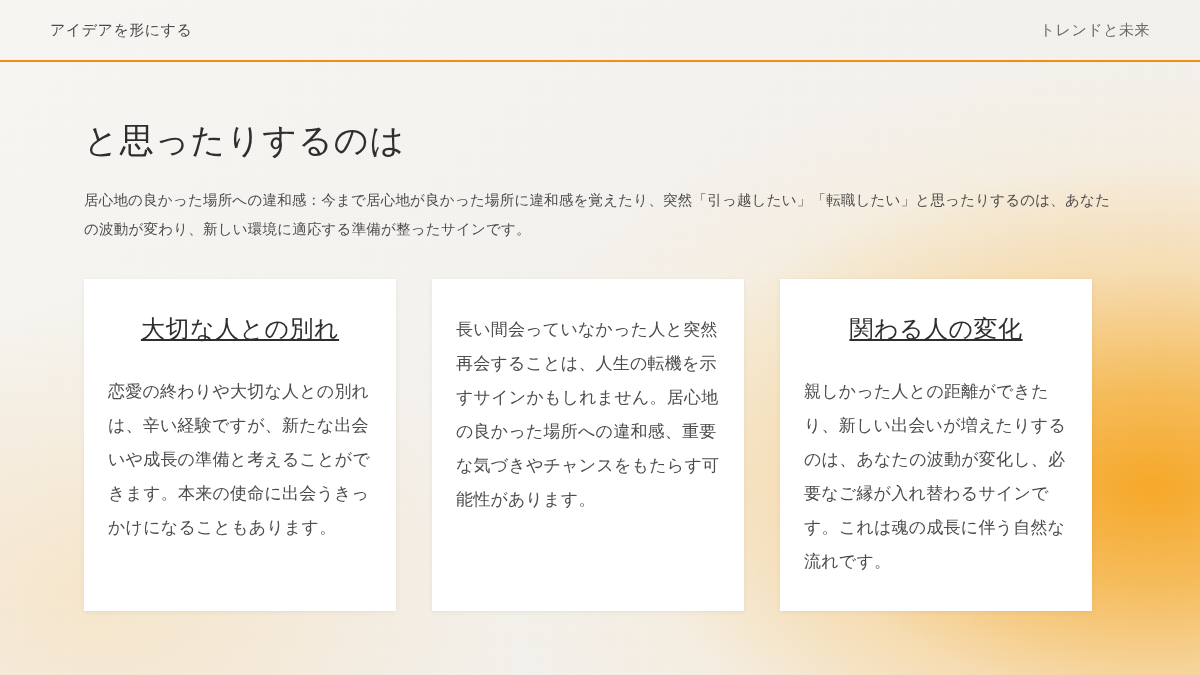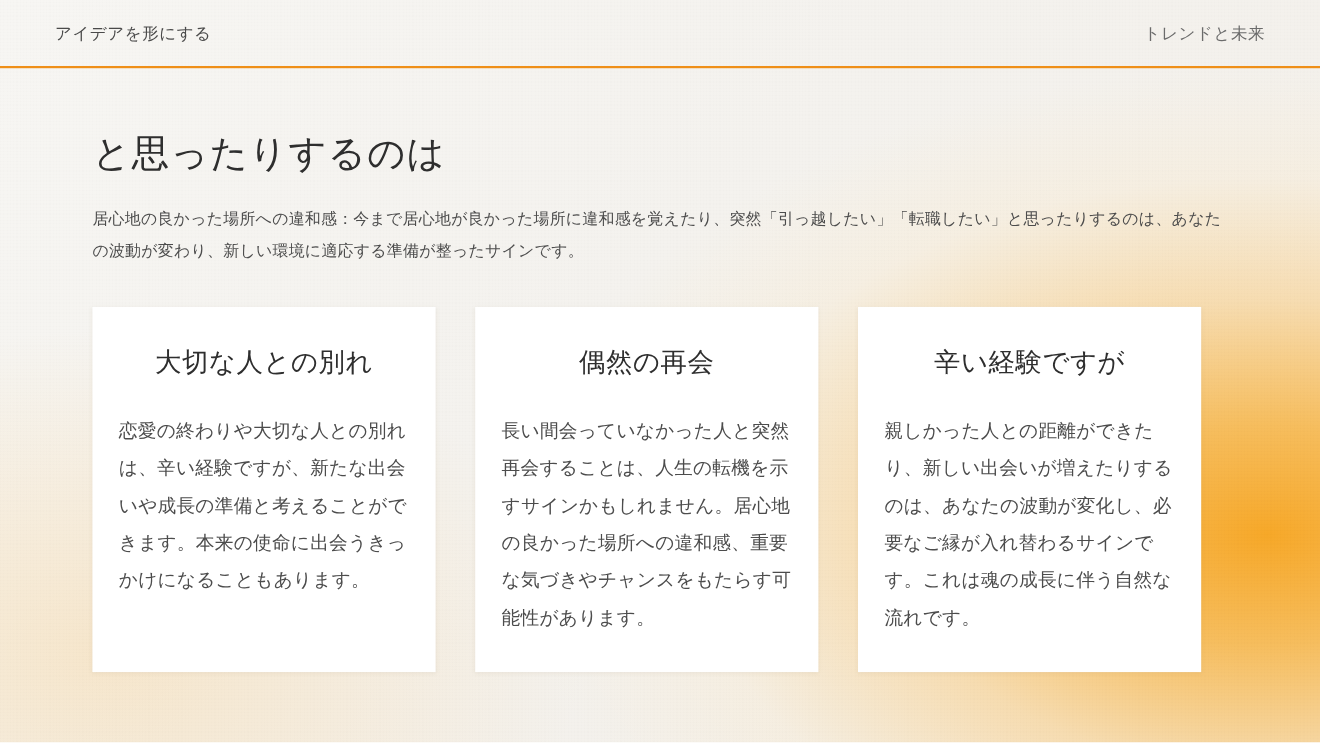--- a/index.html
+++ b/index.html
@@ -105,20 +105,21 @@
     display: flex;
     flex-direction: column;
   }
   .card-title {
     text-align: center;
     font-size: 24px;
     font-weight: 400;
     color: #2e2e2e;
     letter-spacing: 0.5px;
     margin-bottom: 30px;
+    text-decoration: underline;
   }
   .card-body {
     font-size: 17px;
     line-height: 2.0;
     color: #4c4c4c;
     letter-spacing: 0.2px;
   }
 </style>
 </head>
 <body>
@@ -137,24 +138,23 @@
     <p class="lead">居心地の良かった場所への違和感：今まで居心地が良かった場所に違和感を覚えたり、突然「引っ越したい」「転職したい」と思ったりするのは、あなたの波動が変わり、新しい環境に適応する準備が整ったサインです。</p>
 
     <div class="cards">
 
       <div class="card">
         <div class="card-title">大切な人との別れ</div>
         <div class="card-body">恋愛の終わりや大切な人との別れは、辛い経験ですが、新たな出会いや成長の準備と考えることができます。本来の使命に出会うきっかけになることもあります。</div>
       </div>
 
       <div class="card">
-        <div class="card-title">偶然の再会</div>
         <div class="card-body">長い間会っていなかった人と突然再会することは、人生の転機を示すサインかもしれません。居心地の良かった場所への違和感、重要な気づきやチャンスをもたらす可能性があります。</div>
       </div>
 
       <div class="card">
-        <div class="card-title">辛い経験ですが</div>
+        <div class="card-title">関わる人の変化</div>
         <div class="card-body">親しかった人との距離ができたり、新しい出会いが増えたりするのは、あなたの波動が変化し、必要なご縁が入れ替わるサインです。これは魂の成長に伴う自然な流れです。</div>
       </div>
 
     </div>
   </div>
 </div>
 
 </body></html>

